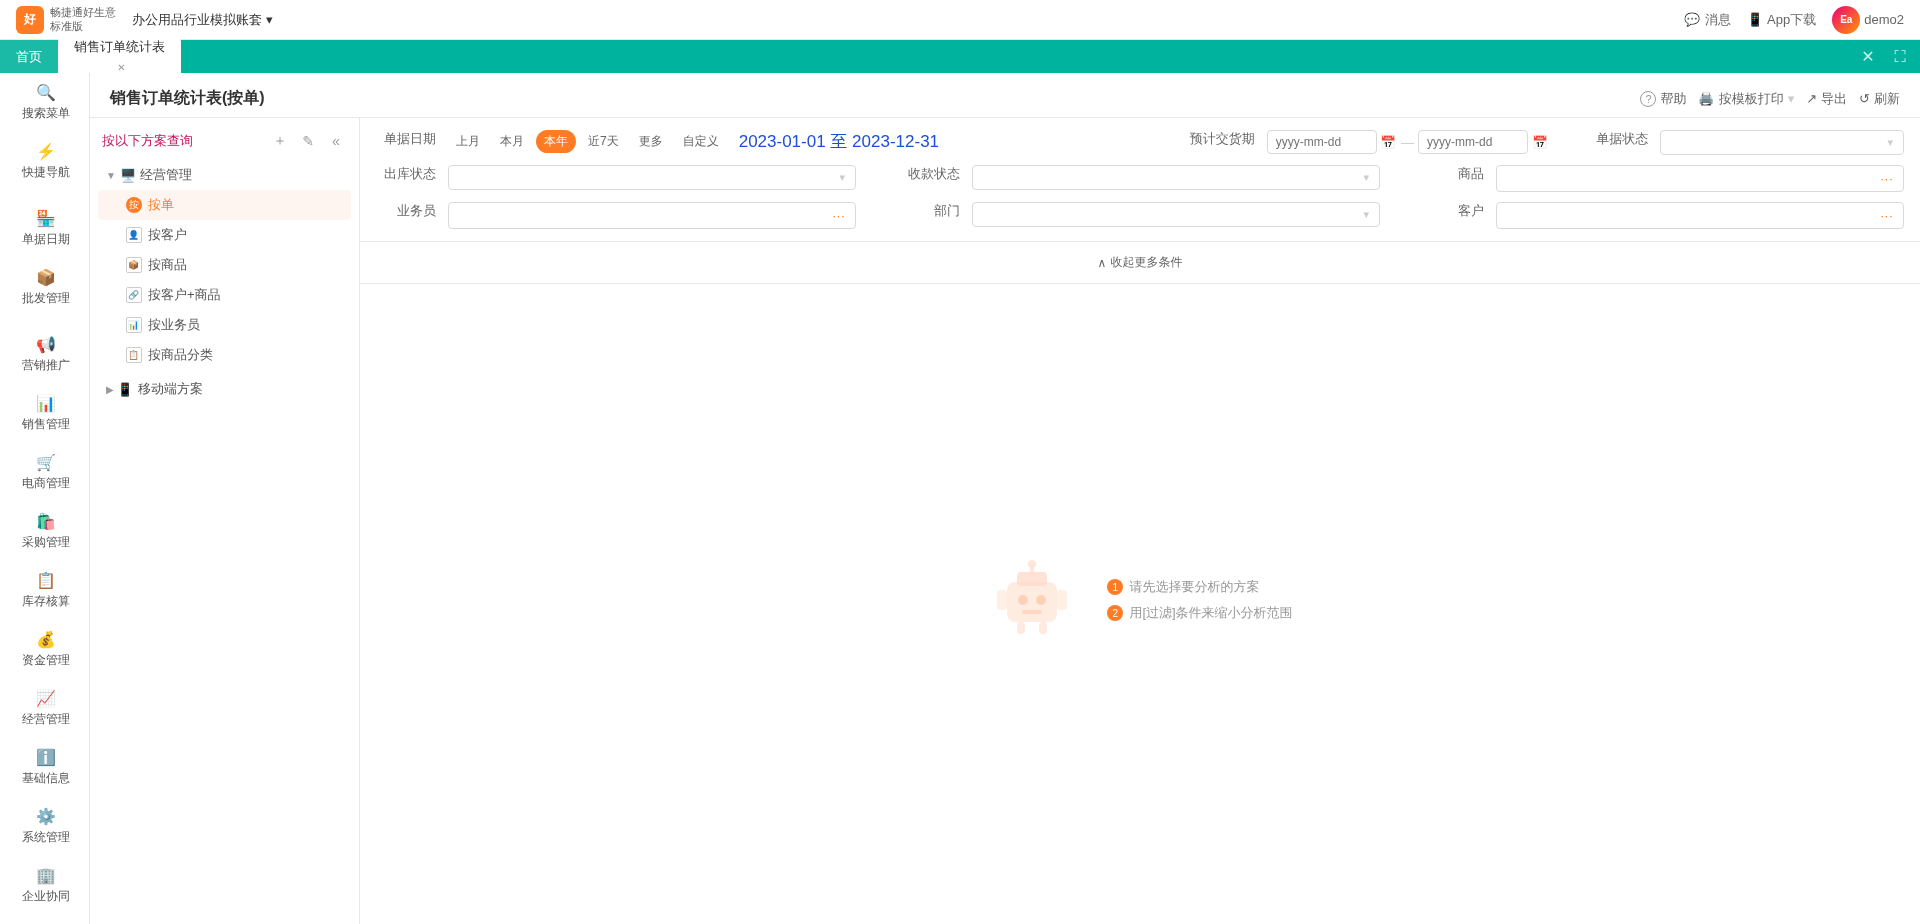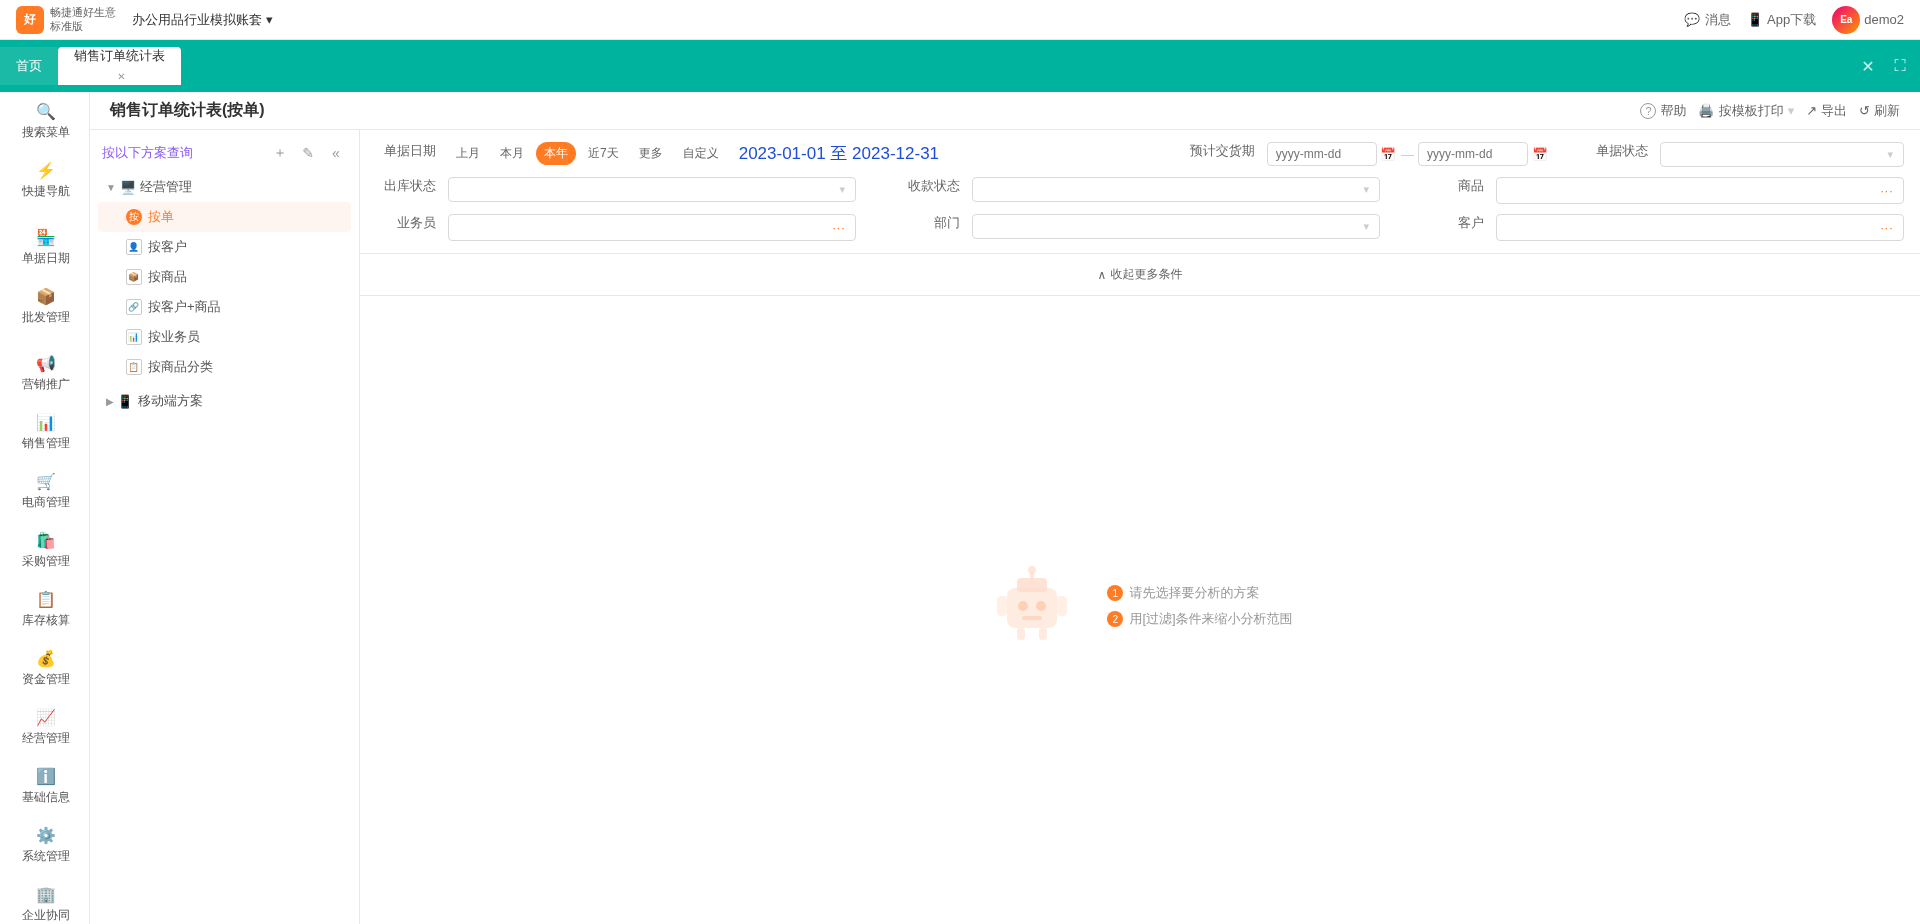--- a/index.html
+++ b/index.html
@@ -10,55 +10,55 @@
     .top-bar-left { display: flex; align-items: center; gap: 8px; }
     .logo-area { display: flex; align-items: center; gap: 6px; }
     .logo-icon { width: 28px; height: 28px; background: #ff7b24; border-radius: 6px; display: flex; align-items: center; justify-content: center; color: #fff; font-size: 12px; font-weight: bold; }
     .logo-text { font-size: 11px; color: #666; line-height: 1.2; }
     .app-selector { display: flex; align-items: center; gap: 4px; font-size: 13px; color: #333; cursor: pointer; padding: 4px 8px; border-radius: 4px; }
     .top-bar-right { display: flex; align-items: center; gap: 16px; }
     .top-bar-action { display: flex; align-items: center; gap: 4px; color: #666; cursor: pointer; font-size: 13px; }
     .avatar { width: 28px; height: 28px; border-radius: 50%; background: #ff7b24; display: flex; align-items: center; justify-content: center; color: #fff; font-size: 11px; overflow: hidden; }
 
     
-    .nav-tabs { background: #00b39e; height: 52px; display: flex; align-items: center; padding: 0 0; flex-shrink: 0; }
+    .nav-tabs { background: #00b39e; height: 33px; display: flex; align-items: center; padding: 0 0; flex-shrink: 0; }
     .nav-tab { height: 38px; display: flex; align-items: center; padding: 0 16px; cursor: pointer; color: rgba(255,255,255,0.8); font-size: 13px; gap: 6px; }
     .nav-tab.home { background: rgba(255,255,255,0.1); color: #fff; }
     .nav-tab.active { background: #fff; color: #333; border-radius: 4px 4px 0 0; flex-direction: column; }
     .nav-tab .close-btn { color: #999; font-size: 10px; margin-left: 4px; cursor: pointer; }
     .nav-spacer { flex: 1; }
     .nav-actions { display: flex; align-items: center; padding-right: 8px; gap: 8px; }
     .nav-action-btn { color: rgba(255,255,255,0.8); cursor: pointer; font-size: 16px; width: 24px; height: 24px; display: flex; align-items: center; justify-content: center; }
 
     
     .main-layout { display: flex; flex: 1; overflow: hidden; }
 
     
     .sidebar { width: 90px; background: #fff; border-right: 1px solid #e8e8e8; display: flex; flex-direction: column; overflow-y: auto; flex-shrink: 0; }
     .sidebar-item { display: flex; flex-direction: column; align-items: center; padding: 10px 4px; cursor: pointer; color: #555; font-size: 12px; gap: 3px; border-left: 3px solid transparent; }
     .sidebar-item .icon { font-size: 16px; }
 
     
     .content-area { flex: 1; display: flex; flex-direction: column; overflow: hidden; background: #f0f2f5; }
 
     
-    .page-header { background: #fff; padding: 8px 20px 8px; display: flex; align-items: center; justify-content: space-between; border-bottom: 1px solid #e8e8e8; flex-shrink: 0; }
+    .page-header { background: #fff; padding: 15px 20px 8px; display: flex; align-items: center; justify-content: space-between; border-bottom: 1px solid #e8e8e8; flex-shrink: 0; }
     .page-title { font-size: 16px; font-weight: 600; color: #333; }
     .page-actions { display: flex; align-items: center; gap: 12px; }
     .page-action { display: flex; align-items: center; gap: 4px; color: #666; cursor: pointer; font-size: 13px; }
     .btn-query { background: #ff7b24; color: #fff; border: none; padding: 6px 20px; border-radius: 4px; cursor: pointer; font-size: 13px; }
     .btn-settings { background: #fff; color: #666; border: 1px solid #d9d9d9; padding: 5px 16px; border-radius: 4px; cursor: pointer; font-size: 13px; }
 
     
     .two-panel { display: flex; flex: 1; overflow: hidden; }
 
     
     .left-panel { width: 270px; background: #fff; border-right: 1px solid #e8e8e8; padding: 8px 0; overflow-y: auto; flex-shrink: 0; }
     .left-panel-header { display: flex; align-items: center; justify-content: space-between; padding: 4px 12px 8px; }
-    .left-panel-title { font-size: 13px; color: #8b5cf6; }
+    .left-panel-title { font-size: 13px; color: #be185d; }
     .left-panel-tools { display: flex; align-items: center; gap: 6px; }
     .tool-btn { width: 22px; height: 22px; display: flex; align-items: center; justify-content: center; cursor: pointer; color: #999; border-radius: 3px; font-size: 14px; }
 
     
     .scheme-tree { padding: 0 8px; }
     .scheme-group { margin-bottom: 4px; }
     .scheme-group-header { display: flex; align-items: center; gap: 4px; padding: 6px 8px; cursor: pointer; border-radius: 4px; color: #555; font-size: 13px; }
     .scheme-group-header .arrow { font-size: 10px; color: #999; }
     .scheme-item { display: flex; align-items: center; gap: 6px; padding: 6px 8px 6px 28px; cursor: pointer; border-radius: 4px; color: #555; font-size: 13px; }
     .scheme-item.active { color: #ff7b24; background: #fff5f0; }

